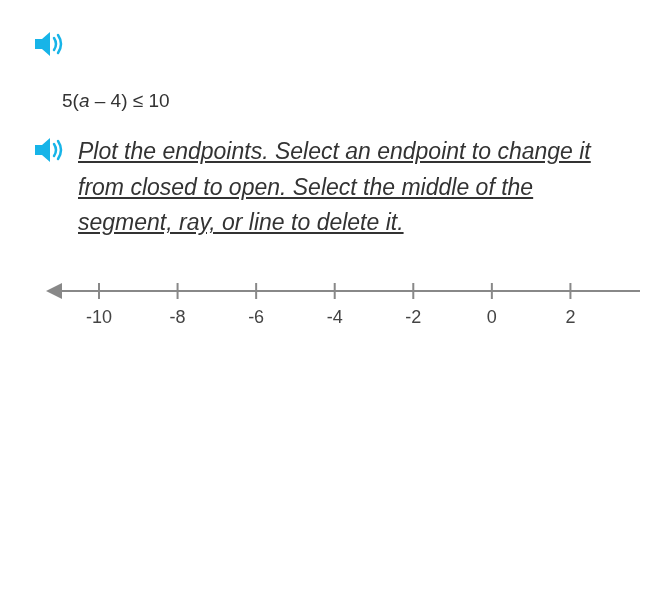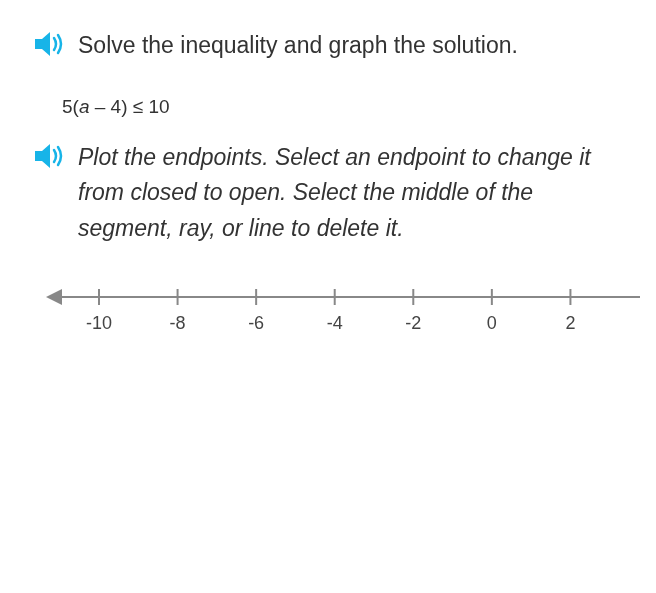--- a/index.html
+++ b/index.html
@@ -30,20 +30,21 @@
       margin-top: 2px;
       cursor: pointer;
     }
     .instruction-text {
       font-size: 23px;
       line-height: 1.55;
       color: #333333;
     }
     .instruction-text.italic {
       font-style: italic;
+      text-decoration: underline;
     }
     .inequality {
       font-size: 19px;
       color: #333333;
       padding: 10px 0 22px 30px;
     }
     .inequality em {
       font-style: italic;
     }
     .number-line-container {
@@ -77,21 +78,20 @@
 
 <div class="instruction-block">
   <div class="instruction-line">
     <span class="speaker-icon">
       <svg viewBox="0 0 34 28" width="34" height="28">
         <path d="M 3 9 L 10 9 L 18 2 L 18 26 L 10 19 L 3 19 Z" fill="#17b4e8"></path>
         <path d="M 22 8 Q 26 14 22 20" stroke="#17b4e8" stroke-width="2.5" fill="none" stroke-linecap="round"></path>
         <path d="M 26 5 Q 32 14 26 23" stroke="#17b4e8" stroke-width="2.5" fill="none" stroke-linecap="round"></path>
       </svg>
     </span>
-    <div class="instruction-text">Solve the inequality and graph the solution.</div>
   </div>
 </div>
 
 <div class="inequality">
   <span>5(</span><em>a</em><span> – 4) ≤ 10</span>
 </div>
 
 <div class="instruction-block">
   <div class="instruction-line">
     <span class="speaker-icon">

